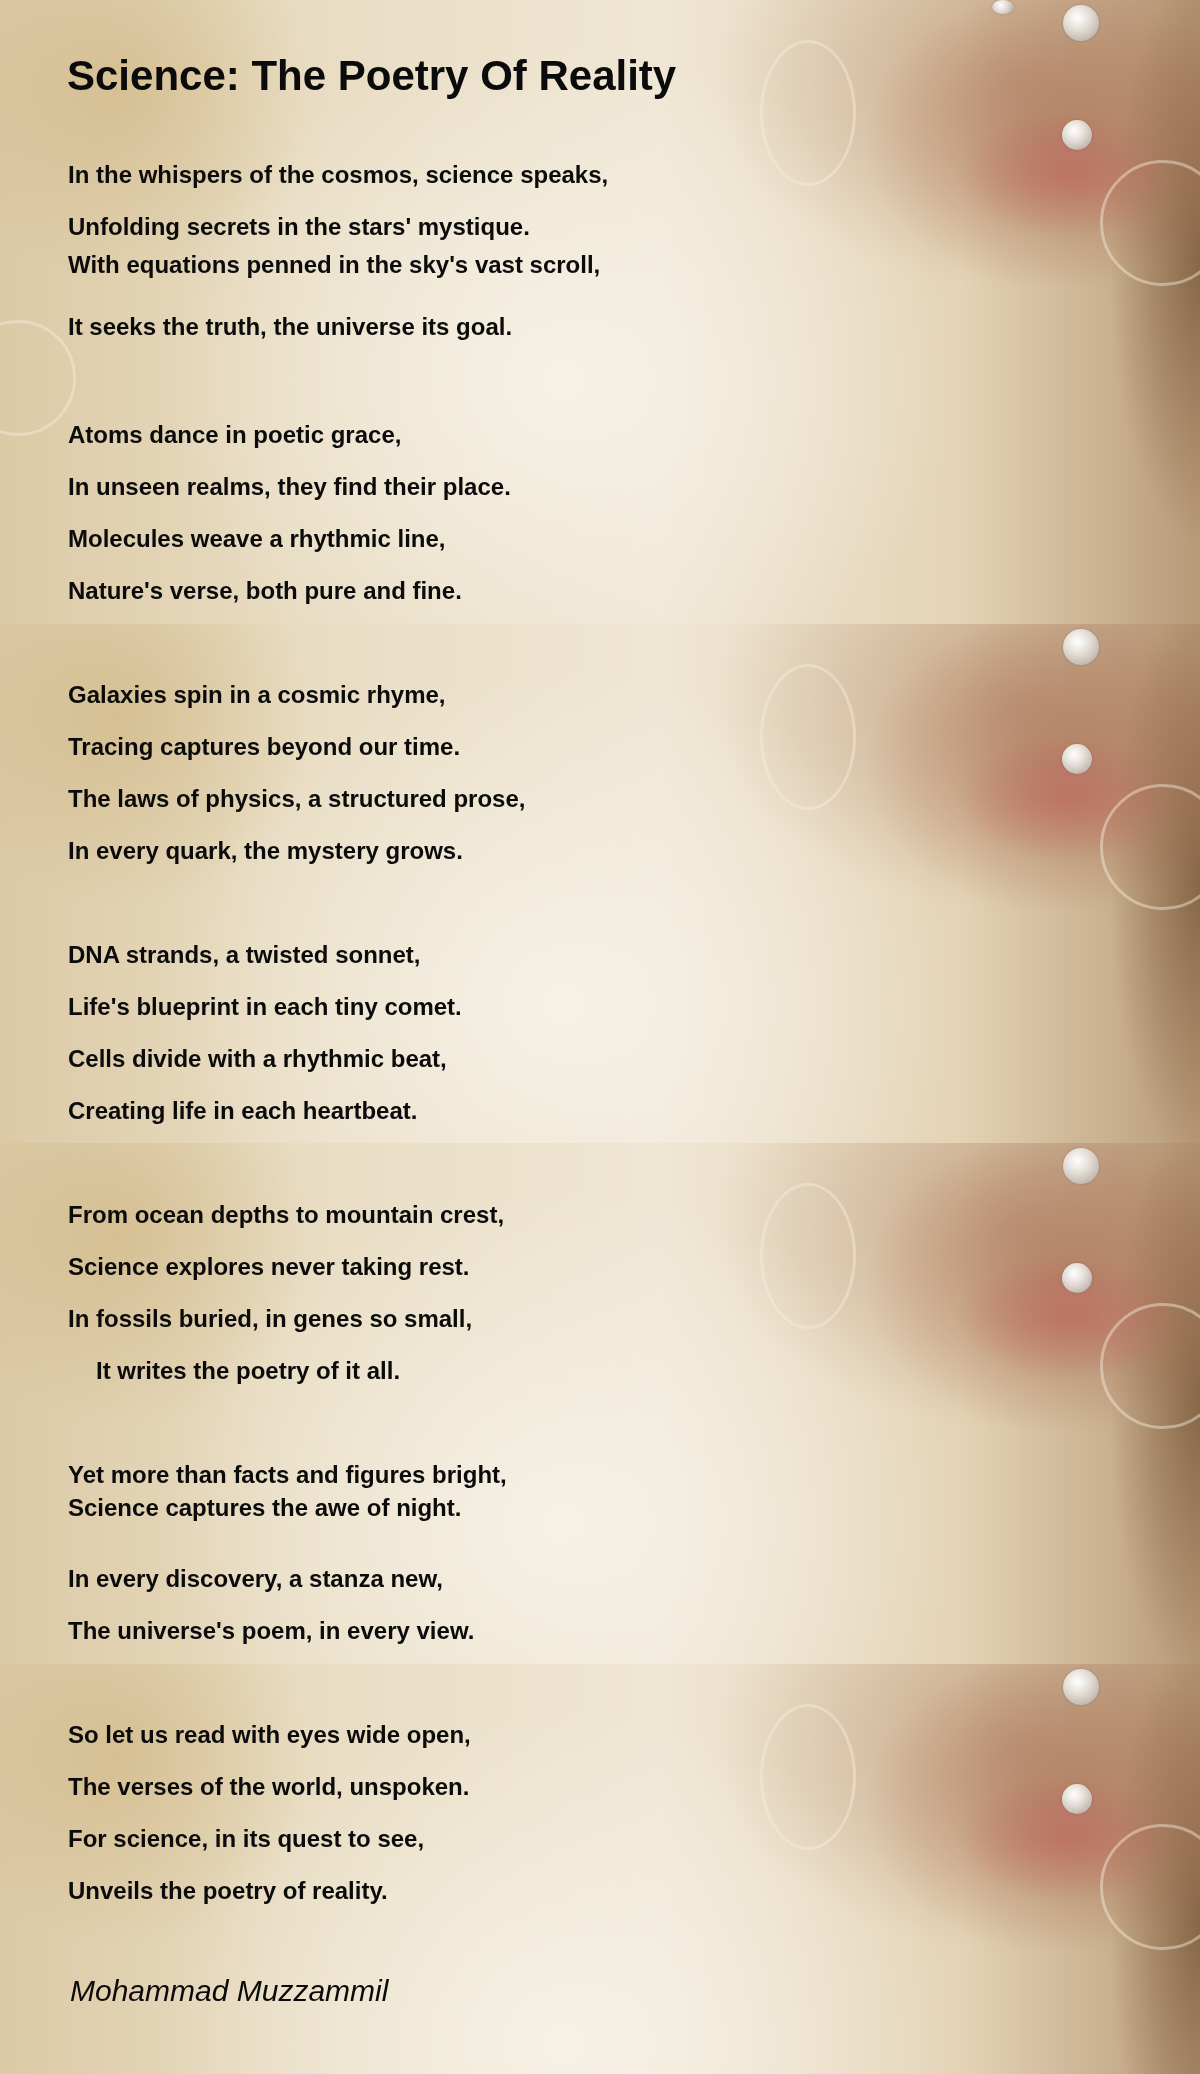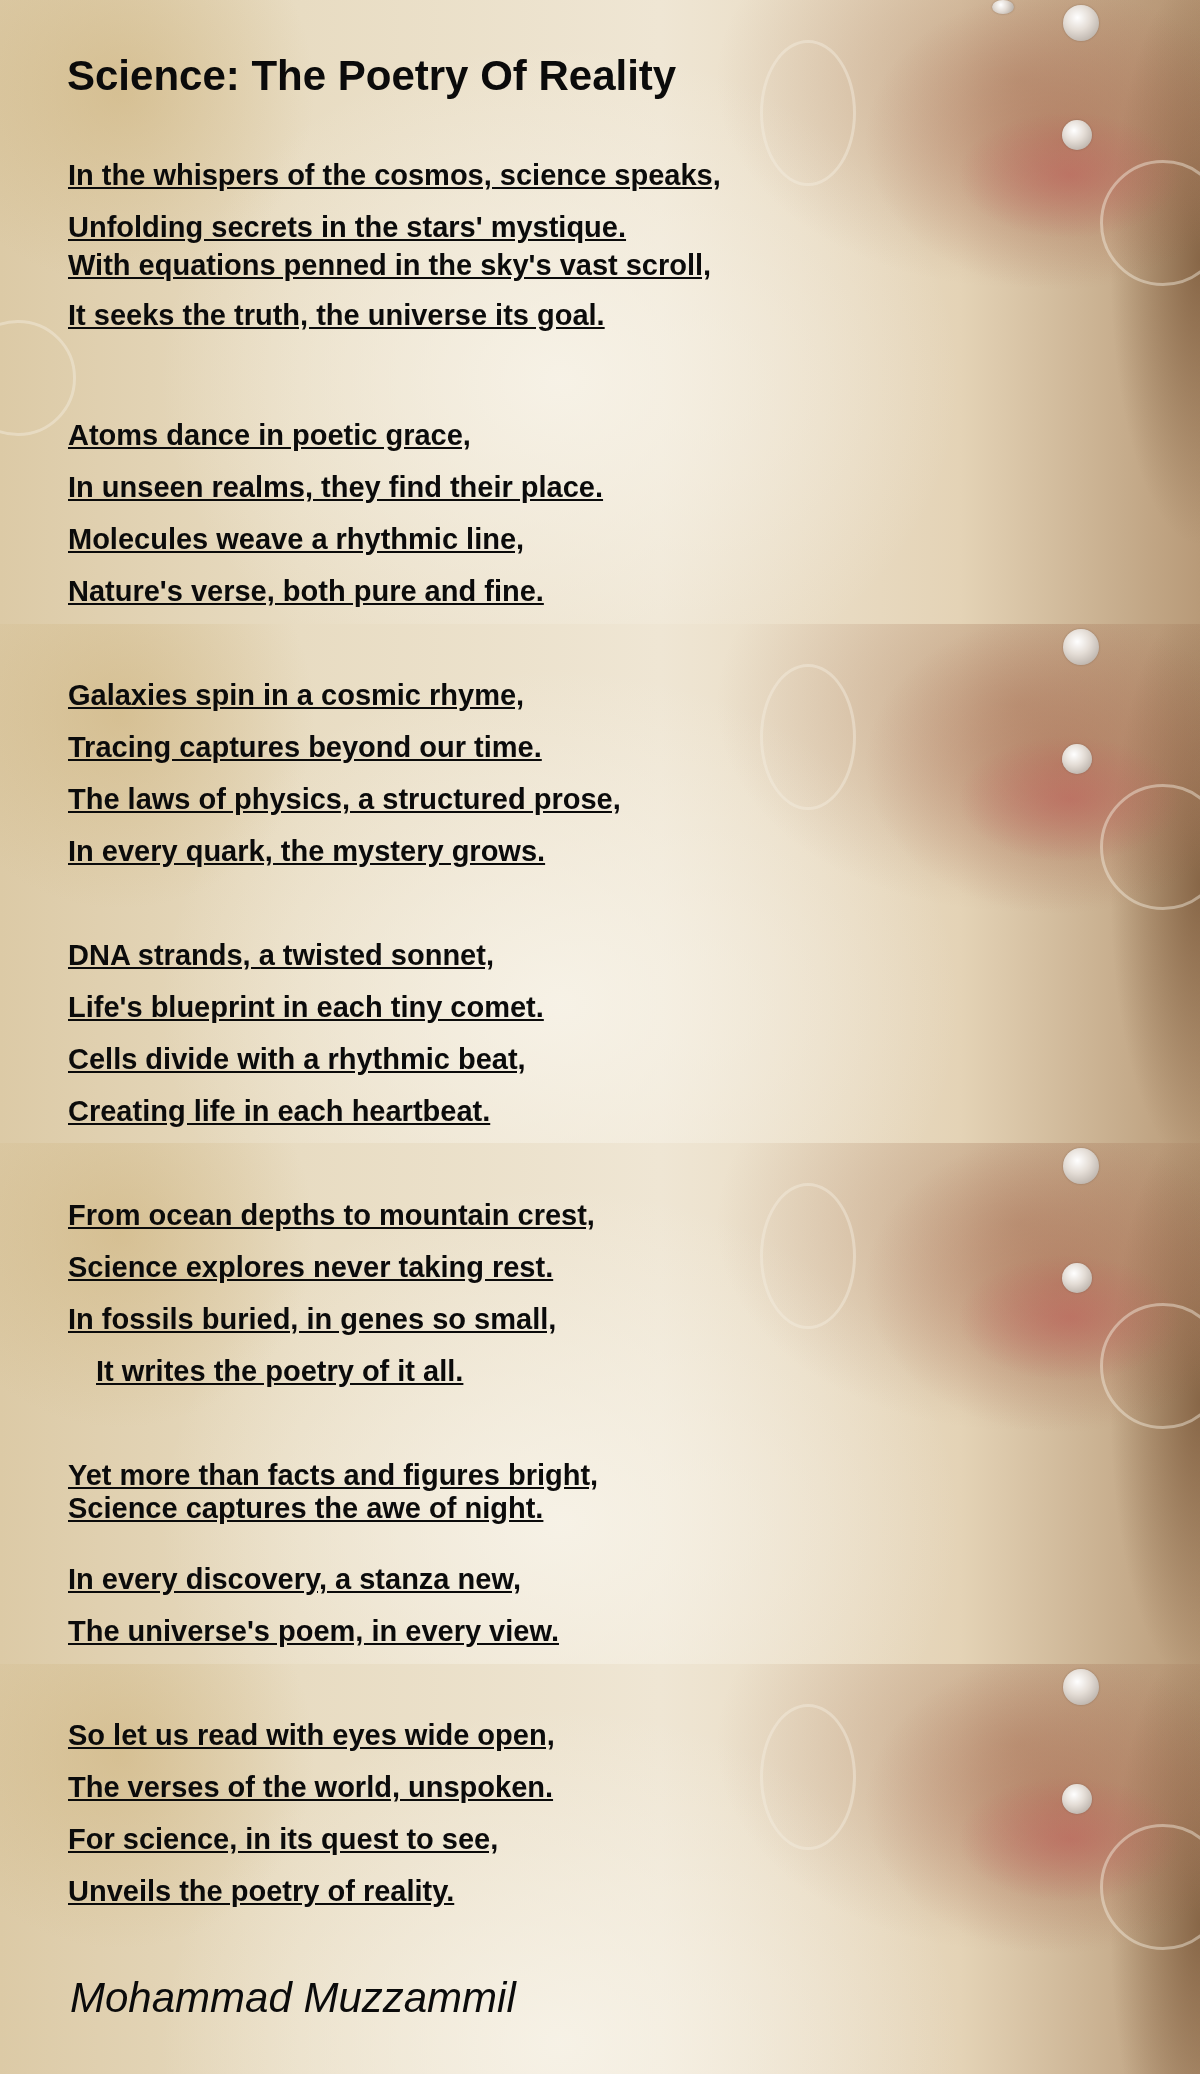--- a/index.html
+++ b/index.html
@@ -21,26 +21,26 @@
     box-shadow: 0 0 2px rgba(80,60,50,0.4); }
   .swirl { position:absolute; border:3px solid rgba(245,238,225,0.45); border-radius:50%; }
   .content { position:absolute; left:0; top:0; width:1200px; height:2074px; }
   .title {
     position:absolute; left:67px; top:52px; margin:0;
     font-family:"Liberation Sans", sans-serif; font-weight:bold; font-size:42px; color:#0b0b0b;
     white-space:nowrap;
   }
   .line {
     position:absolute; left:68px; margin:0;
-    font-family:"Liberation Sans", sans-serif; font-weight:bold; font-size:29px; color:#0b0b0b;
-    white-space:nowrap; line-height:34px;text-decoration:underline;
+    font-family:"Liberation Sans", sans-serif; font-weight:bold; font-size:24px; color:#0b0b0b;
+    white-space:nowrap; line-height:34px;
   }
   .author {
     position:absolute; left:70px; top:1974px; margin:0;
-    font-family:"Liberation Sans", sans-serif; font-style:italic; font-size:42px; color:#0b0b0b;
+    font-family:"Liberation Sans", sans-serif; font-style:italic; font-size:30px; color:#0b0b0b;
     white-space:nowrap;
   }
 </style>
 </head>
 <body>
 
 <div class="tile first" style="top:0;height:624px;">
   <div class="pearl" style="left:1063px;top:5px;width:36px;height:36px;"></div>
   <div class="pearl" style="left:1062px;top:120px;width:30px;height:30px;"></div>
   <div class="pearl" style="left:992px;top:0px;width:22px;height:14px;"></div>
@@ -67,21 +67,21 @@
   <div class="swirl" style="left:1100px;top:160px;width:120px;height:120px;"></div>
 </div>
 
 <div class="content">
   <h1 class="title">Science: The Poetry Of Reality</h1>
 
   <div>
     <p class="line" style="top:158px;">In the whispers of the cosmos, science speaks,</p>
     <p class="line" style="top:210px;">Unfolding secrets in the stars' mystique.</p>
     <p class="line" style="top:248px;">With equations penned in the sky's vast scroll,</p>
-    <p class="line" style="top:298px;">It seeks the truth, the universe its goal.</p>
+    <p class="line" style="top:310px;">It seeks the truth, the universe its goal.</p>
   </div>
 
   <div>
     <p class="line" style="top:418px;">Atoms dance in poetic grace,</p>
     <p class="line" style="top:470px;">In unseen realms, they find their place.</p>
     <p class="line" style="top:522px;">Molecules weave a rhythmic line,</p>
     <p class="line" style="top:574px;">Nature's verse, both pure and fine.</p>
   </div>
 
   <div>

